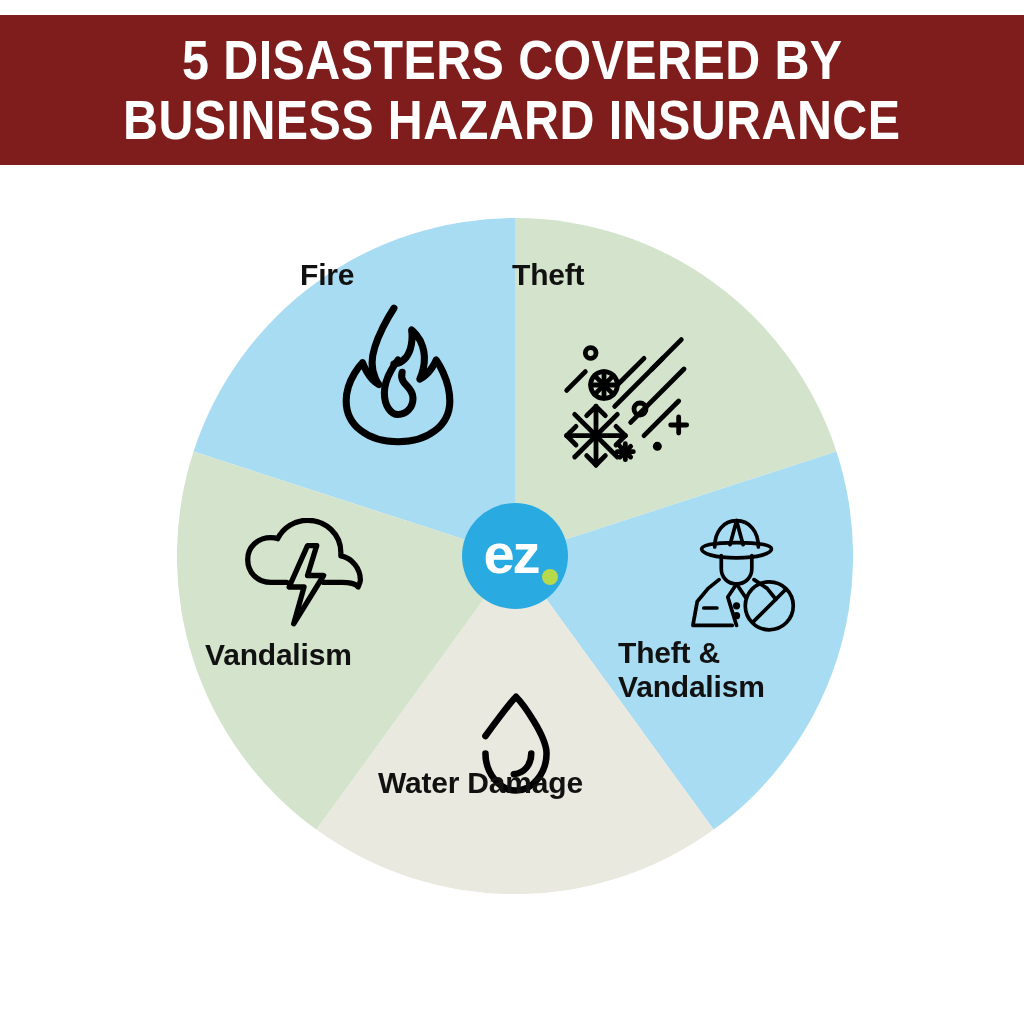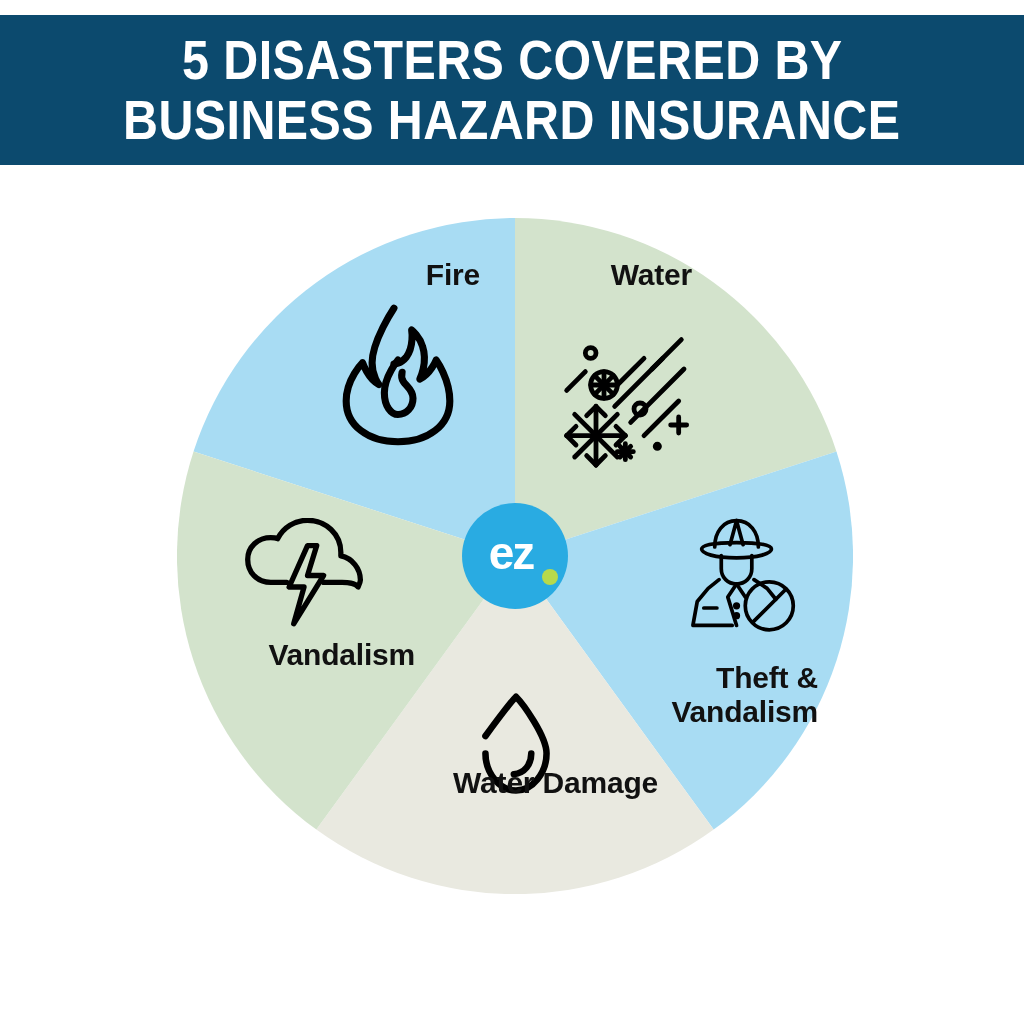--- a/index.html
+++ b/index.html
@@ -21,59 +21,59 @@
 
   
   #pie-wheel{
     position:absolute; left:177px; top:218px; width:676px; height:676px;
   }
   #pie-svg{ position:absolute; left:0; top:0; width:676px; height:676px; }
 
   
   .seg-label{
     position:absolute; color:#111111; font-weight:bold;
-    font-size:30px; line-height:34px; text-align:right;
+    font-size:30px; line-height:34px; text-align:left;
     white-space:pre-line; font-family:"Liberation Sans", sans-serif;
     letter-spacing:-0.2px;
   }
   #label-fire     { left:300px;  top:258px; width:180px; }
   #label-storms   { left:512px;  top:258px; width:180px; }
-  #label-theft    { left:618px;  top:636px; width:200px;margin-top:25px; }
+  #label-theft    { left:618px;  top:636px; width:200px; }
   #label-water    { left:378px;  top:766px; width:280px; }
   #label-lightning{ left:205px;  top:638px; width:210px; }
 
   
   .seg-icon{ position:absolute; }
   #icon-fire      { left:328px; top:300px; width:140px; height:150px; }
   #icon-storms    { left:556px; top:326px; width:160px; height:150px; }
   #icon-theft     { left:682px; top:512px; width:120px; height:120px; }
   #icon-water     { left:456px; top:688px; width:120px; height:120px; }
   #icon-lightning { left:240px; top:518px; width:135px; height:115px; }
 
   
   #ez-logo{
     position:absolute; left:462px; top:503px; width:106px; height:106px;
     border-radius:50%; background:#29ABE2;
   }
   #ez-logo-text{
     position:absolute; left:0; top:0; width:106px; height:106px;
     display:flex; align-items:center; justify-content:center;
-    color:#ffffff; font-weight:bold; font-size:46px;
+    color:#ffffff; font-weight:bold; font-size:56px;
     letter-spacing:-2px; padding-bottom:6px; padding-right:8px;
     font-family:"Liberation Sans", sans-serif;
   }
   #ez-logo-dot{
     position:absolute; right:10px; bottom:24px;
     width:16px; height:16px; border-radius:50%; background:#B7D94C;
   }
 </style>
 </head>
 <body>
 
-<div id="header-banner" style="background: #0c4a6e;">
+<div id="header-banner" style="background: #7f1d1d;">
   <div class="hline">5 DISASTERS COVERED BY</div>
   <div class="hline">BUSINESS HAZARD INSURANCE</div>
 </div>
 
 <div id="pie-wheel">
 
   <svg id="pie-svg" viewBox="0 0 676 676">
 
     <path d="M338,338 L338,0 A338,338 0 0,0 16.54,233.5 Z" fill="#A8DCF3"></path>
 
@@ -171,21 +171,21 @@
 </svg>
 
 <svg class="seg-icon" id="icon-lightning" viewBox="0 0 116 100">
   <g fill="none" stroke="#000000" stroke-width="4.6" stroke-linecap="round" stroke-linejoin="round">
     <path d="M40 56 L26 56 C14 56 6 47 6 36 C6 25 15 17 26 17 C28 17 30 17 32 18 C37 8 47 2 58 2 C74 2 87 14 87 30 C87 31 87 32 87 33 C97 35 104 44 104 54 C104 56 103 58 102 60 C99 56 93 56 88 56 L72 56"></path>
     <path d="M58 24 L42 60 L55 60 L46 92 L72 50 L58 50 L66 24 Z"></path>
   </g>
 </svg>
 
 <div class="seg-label" id="label-fire">Fire</div>
-<div class="seg-label" id="label-storms">Water</div>
+<div class="seg-label" id="label-storms">Theft</div>
 <div class="seg-label" id="label-theft">Theft &amp;
 Vandalism</div>
 <div class="seg-label" id="label-water">Water Damage</div>
 <div class="seg-label" id="label-lightning">Vandalism</div>
 
 <div id="ez-logo" style="background: rgb(41, 171, 226);">
   <div id="ez-logo-text">ez</div>
   <div id="ez-logo-dot" style="background: rgb(183, 217, 76);"></div>
 </div>
 

